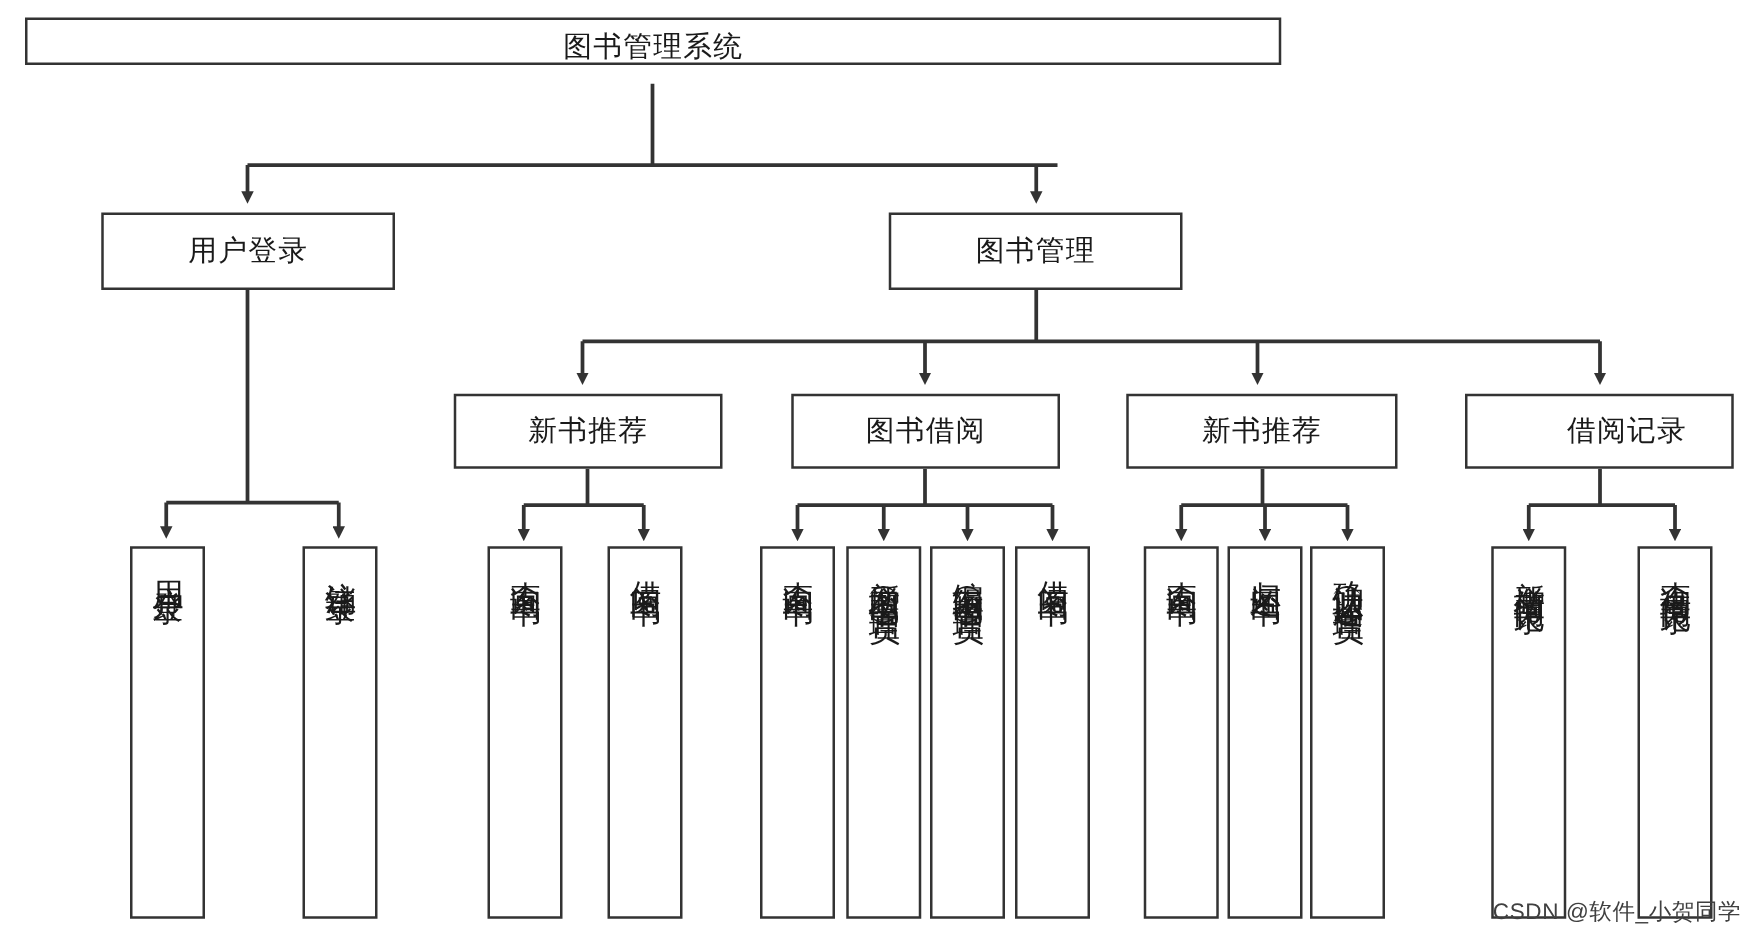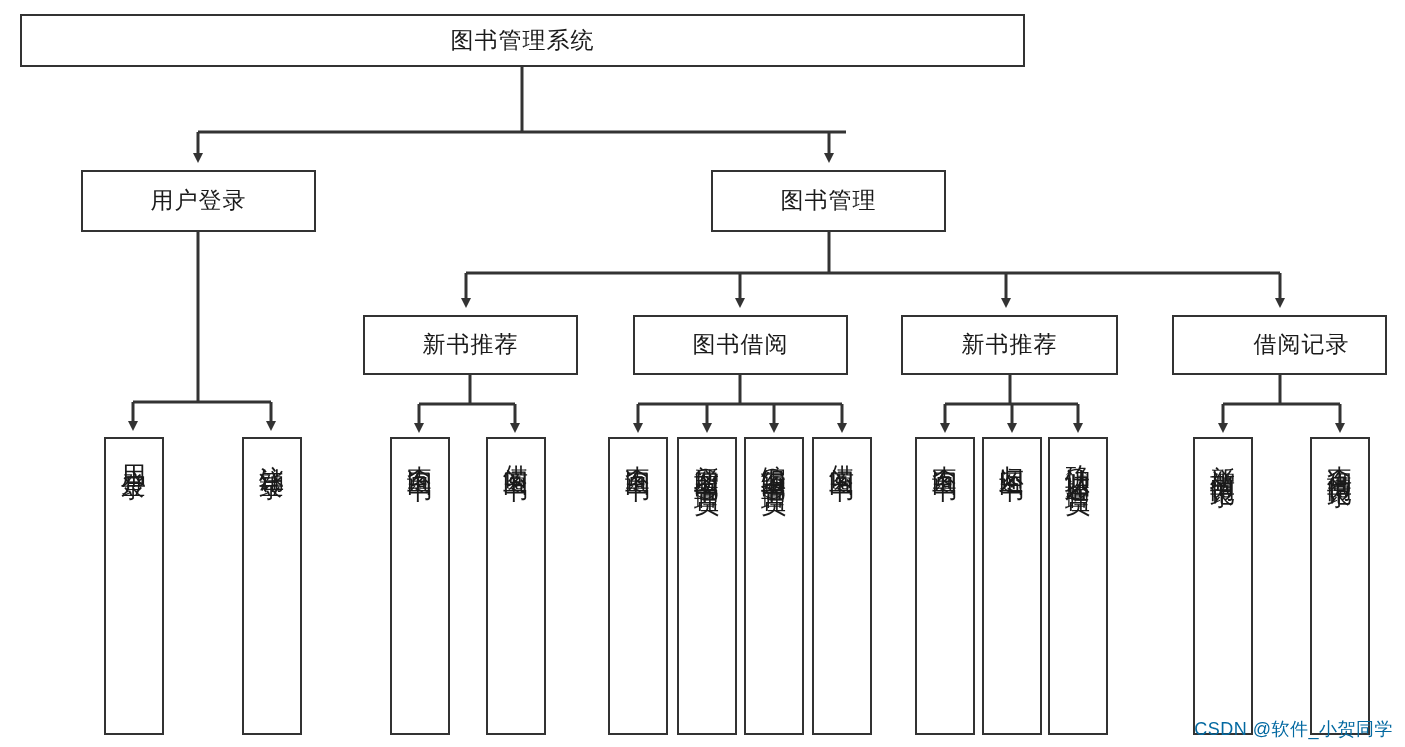--- a/index.html
+++ b/index.html
@@ -55,21 +55,21 @@
     line-height: 1.28;
     letter-spacing: 4px;
     white-space: normal;
     max-height: 100%;
   }
   #watermark {
     position: absolute;
     right: 12px;
     bottom: 6px;
     font-size: 18px;
-    color: #0369a1;
+    color: #404040;
     letter-spacing: 0.5px;
     white-space: nowrap;
   }
 </style>
 </head>
 <body>
 
 <div id="canvas">
 
   <svg class="edges" viewBox="0 0 1405 747" xmlns="http://www.w3.org/2000/svg">
@@ -115,21 +115,21 @@
       <path d="M1012,404 L1012,428" marker-end="url(#arrow)"></path>
       <path d="M1078,404 L1078,428" marker-end="url(#arrow)"></path>
 
       <path d="M1280,375 L1280,404"></path>
       <path d="M1223,404 L1340,404"></path>
       <path d="M1223,404 L1223,428" marker-end="url(#arrow)"></path>
       <path d="M1340,404 L1340,428" marker-end="url(#arrow)"></path>
     </g>
   </svg>
 
-  <div class="node horiz" style="left:20px; top:14px; width:1005px; height:53px;">
+  <div class="node horiz" style="left:20px; top:14px; width:1005px; height:38px;align-items:flex-end;">
     <span class="label">图书管理系统</span>
   </div>
 
   <div class="node horiz" style="left:81px; top:170px; width:235px; height:62px;">
     <span class="label">用户登录</span>
   </div>
   <div class="node horiz" style="left:711px; top:170px; width:235px; height:62px;align-items:center;">
     <span class="label">图书管理</span>
   </div>
 

